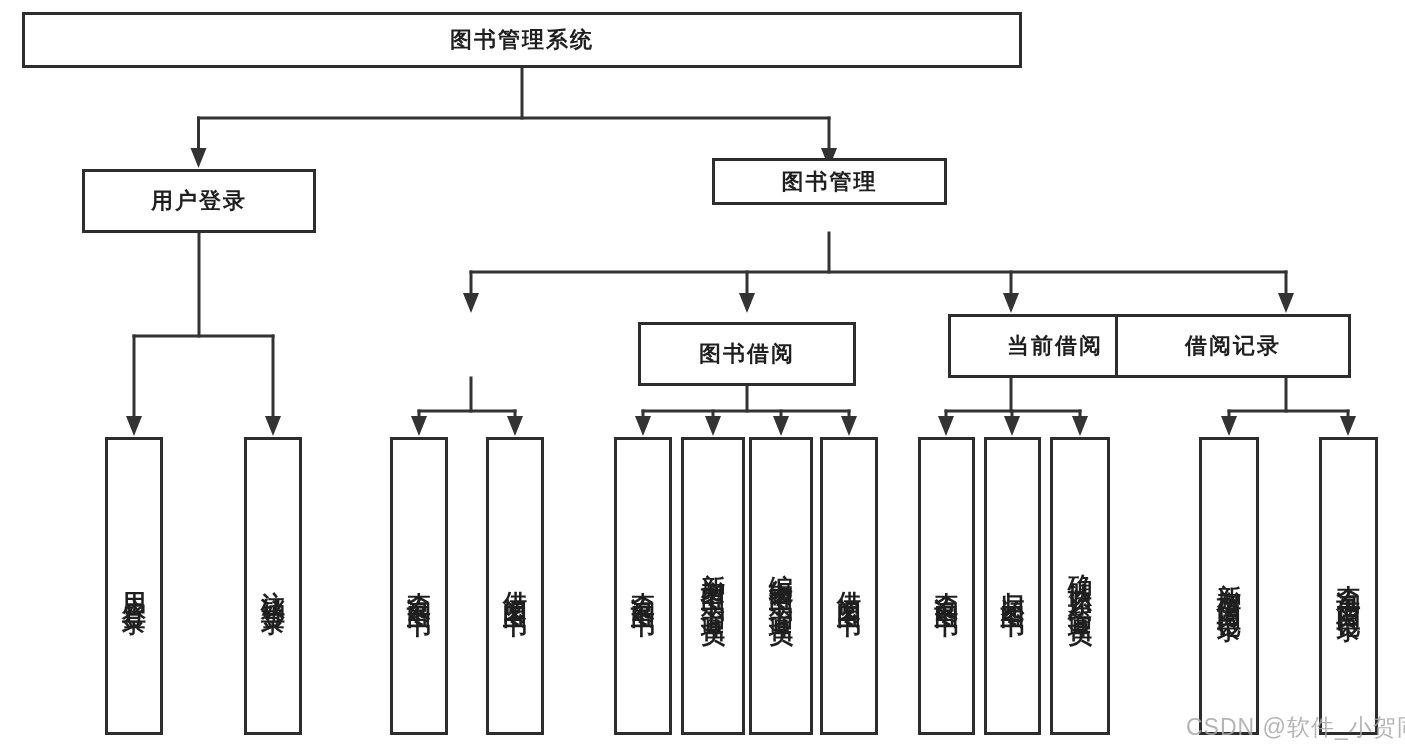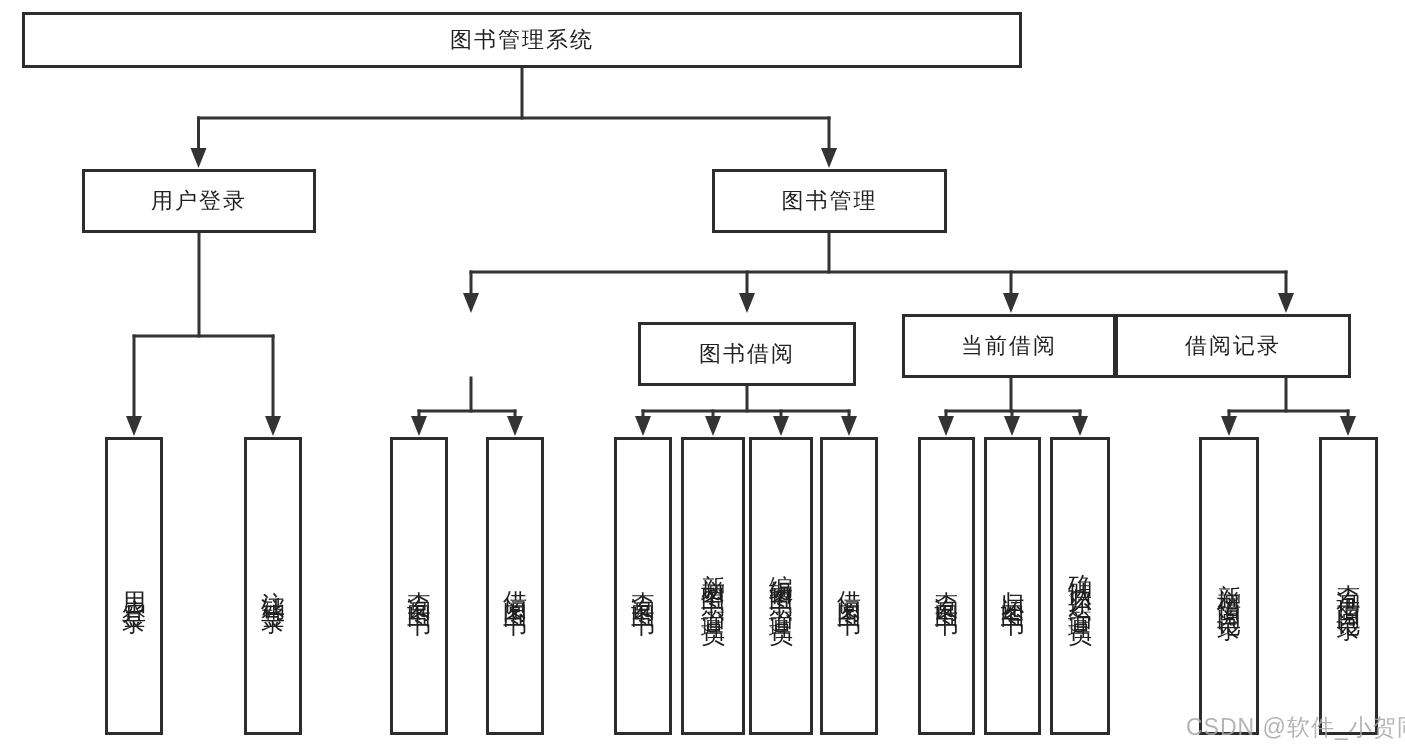--- a/index.html
+++ b/index.html
@@ -40,41 +40,42 @@
   }
   .hbox, .vbox {
     position: absolute;
     box-sizing: border-box;
     background: var(--background);
     border: 3px solid var(--border);
     color: var(--text);
     display: flex;
     align-items: center;
     justify-content: center;
+    font-weight: bold;
   }
   .hbox {
     font-size: 22px;
     letter-spacing: 2px;
     white-space: nowrap;
   }
   .vbox .vtext {
     writing-mode: vertical-rl;
     text-orientation: mixed;
     font-size: 24px;
     letter-spacing: 7px;
     line-height: 1;
     white-space: nowrap;
   }
   
   .n-root   { left: 22px;  top: 12px;  width: 1000px; height: 56px; }
   .n-login  { left: 82px;  top: 169px; width: 234px; height: 64px; }
-  .n-mgmt   { left: 712px; top: 169px; width: 235px; height: 64px; }
+  .n-mgmt   { left: 712px; top: 158px; width: 235px; height: 47px; }
   .n-newrec { left: 363px; top: 314px; width: 217px; height: 64px; }
   .n-borrow { left: 638px; top: 314px; width: 218px; height: 64px; margin-top: 8px; }
-  .n-current{ left: 902px; top: 314px; width: 214px; height: 64px; }
+  .n-current{ left: 948px; top: 314px; width: 214px; height: 64px; }
   .n-records{ left: 1115px;top: 314px; width: 236px; height: 64px; }
 
   .vbox { top: 437px; height: 298px; }
   .l-a1 { left: 105px;  width: 58px; }
   .l-a2 { left: 244px;  width: 58px; }
   .l-b1 { left: 390px;  width: 58px; }
   .l-b2 { left: 486px;  width: 58px; }
   .l-c1 { left: 614px;  width: 58px; }
   .l-c2 { left: 681px;  width: 64px; }
   .l-c3 { left: 749px;  width: 64px; }

